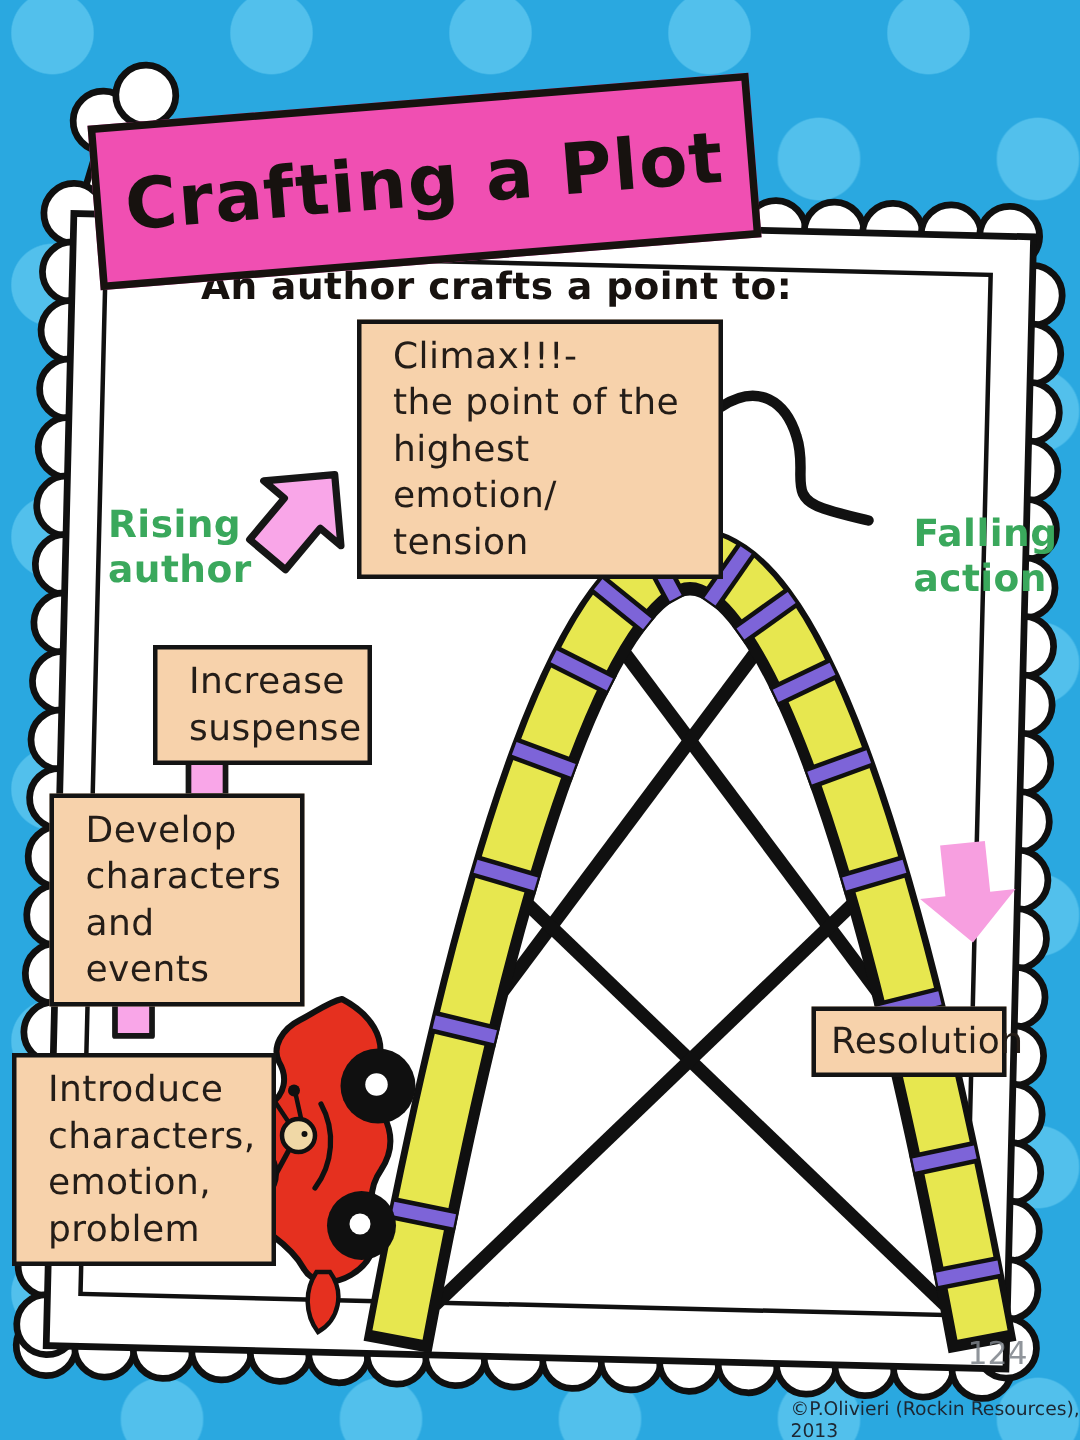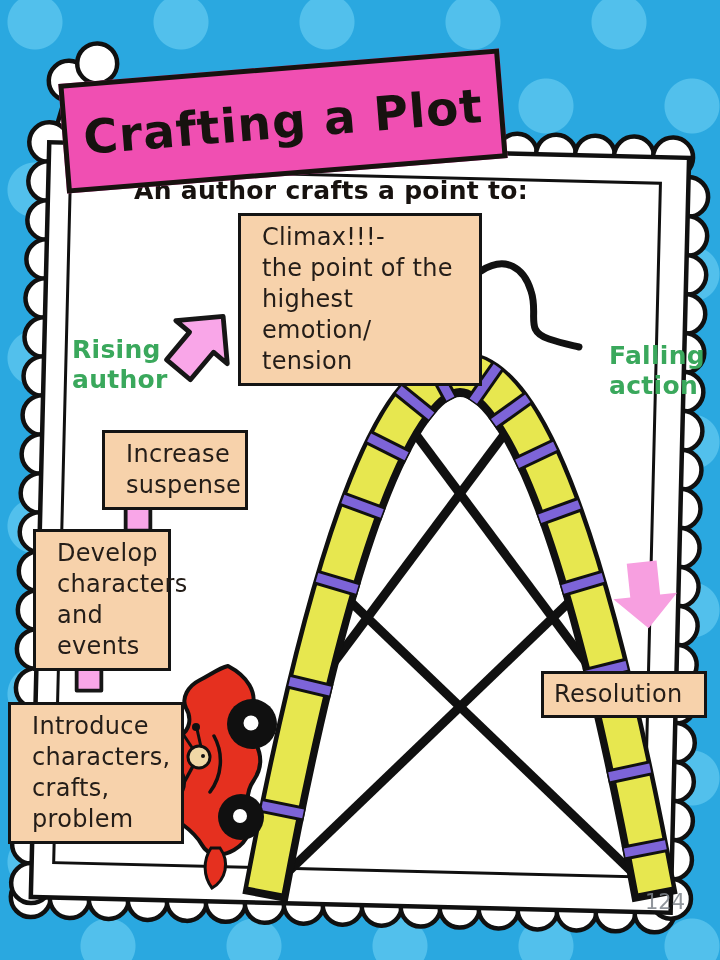--- a/index.html
+++ b/index.html
@@ -201,30 +201,31 @@
 
   <div class="stage-label" style="left:72px;top:335px;">Rising
 author</div>
 
   <div class="stage-label" style="left:609px;top:341px;">Falling
 action</div>
 
   <div class="box" style="left:102px;top:398px;width:146px;margin-top:32px;">Increase
 suspense</div>
 
-  <div class="box" style="left:33px;top:529px;width:138px;">Develop
+  <div class="box" style="left:33px;top:529px;width:170px;">Develop
 characters
 and events</div>
 
   <div class="box" style="left:8px;top:702px;width:176px;">Introduce
 characters,
-crafts,
+emotion,
 problem</div>
 
-  <div class="box" style="left:541px;top:671px;width:166px;padding:5px 10px;">Resolution</div>
+  <div class="box" style="left:541px;top:671px;width:130px;padding:5px 10px;">Resolution</div>
 
   <div class="banner">
     <span>Crafting a Plot</span>
   </div>
 
   <div class="pagenum">124</div>
 
+  <div class="copyright">©P.Olivieri (Rockin Resources), 2013</div>
 </div>
 
 </body></html>

